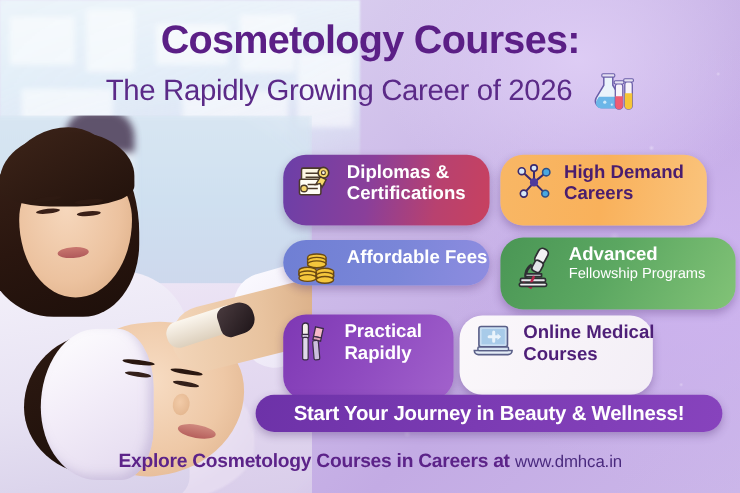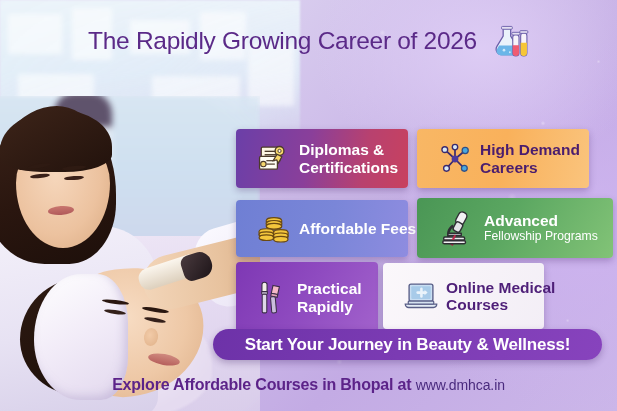--- a/index.html
+++ b/index.html
@@ -166,43 +166,43 @@
     font-size:24.5px; font-weight:400; color:#5b2a88; letter-spacing:-.3px;
     white-space:nowrap;
   }
 
   
   .flask-icon { width:40px; height:40px; display:block; flex:0 0 auto; }
 
   
   #cards { position:absolute; left:0; top:0; width:617px; height:411px; z-index:7; }
   .card {
-    position:absolute; display:flex; align-items:center; gap:8px;
-    border-radius:4px; padding:6px 12px 6px 21px;
+    position:absolute; display:flex; gap:8px;
+    border-radius:19px; padding:6px 12px 6px 11px;
     box-shadow:0 3px 7px rgba(60,25,95,.28);
   }
   .card .ico { flex:0 0 auto; display:block; }
   .card .txt { line-height:1.13; }
   .card .l1 { font-size:15.5px; font-weight:600; white-space:nowrap; }
   .card .l2 { font-size:15.5px; font-weight:600; white-space:nowrap; }
   .card .l2.small { font-size:12.2px; font-weight:500; }
 
   #card-diplomas {
     left:236px; top:129px; width:172px; height:59px;
     background:linear-gradient(100deg,#6b3fa8 0%,#8a3f9a 42%,#b8416f 74%,#c8415f 100%);
     color:#fff;
   }
   #card-demand {
     left:417px; top:129px; width:172px; height:59px;
     background:linear-gradient(100deg,#f5a košt 0%,#f7b05a 100%);
     background:linear-gradient(100deg,#f8b765 0%,#f9b15b 50%,#fac47d 100%);
     color:#4a1d6e;
   }
   #card-fees {
-    left:236px; top:200px; width:172px; height:57px;
+    left:236px; top:200px; width:172px; height:38px;
     background:linear-gradient(100deg,#6f7fd4 0%,#7a86d8 55%,#8e8ce0 100%);
     color:#fff;
   }
   #card-advanced {
     left:417px; top:198px; width:196px; height:60px;
     background:linear-gradient(120deg,#4a9655 0%,#5ba761 45%,#82c377 100%);
     color:#fff;
   }
   #card-practical {
     left:236px; top:262px; width:142px; height:71px;
@@ -277,20 +277,21 @@
     <div class="c-nose"></div>
     <div class="c-lip"></div>
 
     <div class="sleeve"></div>
     <div class="arm"></div>
     <div class="brush-h"></div>
     <div class="brush-f"></div>
   </div>
 
   <div class="head-wrap">
+    <div id="h1">Cosmetology Courses:</div>
     <div id="h2row">
       <div id="h2">The Rapidly Growing Career of 2026</div>
       <svg class="flask-icon" viewBox="0 0 48 48">
 
         <path d="M17 9h9v9l7.5 12.5a6.5 6.5 0 0 1-5.6 9.8H15.1a6.5 6.5 0 0 1-5.6-9.8L17 18V9z" fill="#eaf3fb" stroke="#6a5ea8" stroke-width="1.5"></path>
         <path d="M12.1 29.5h18.8l2.6 4.4a5.2 5.2 0 0 1-4.5 7.4H14a5.2 5.2 0 0 1-4.5-7.4l2.6-4.4z" fill="#6bb6e8"></path>
         <circle cx="18" cy="35" r="1.6" fill="#cfe9fa"></circle>
         <circle cx="25" cy="37.5" r="1.1" fill="#cfe9fa"></circle>
         <rect x="15" y="6.5" width="13" height="3.4" rx="1.2" fill="#e5e0f2" stroke="#6a5ea8" stroke-width="1.1"></rect>
 
@@ -422,17 +423,17 @@
         <div class="l2">Courses</div>
       </div>
     </div>
   </div>
 
   <div id="cta">
     <span>Start Your Journey in Beauty &amp; Wellness!</span>
   </div>
 
   <div id="footer">
-    <span class="bold">Explore Affordable Courses in Bhopal at</span>
+    <span class="bold">Explore Cosmetology Courses in Careers at</span>
     <span class="url">www.dmhca.in</span>
   </div>
 
 </div>
 
 </body></html>

